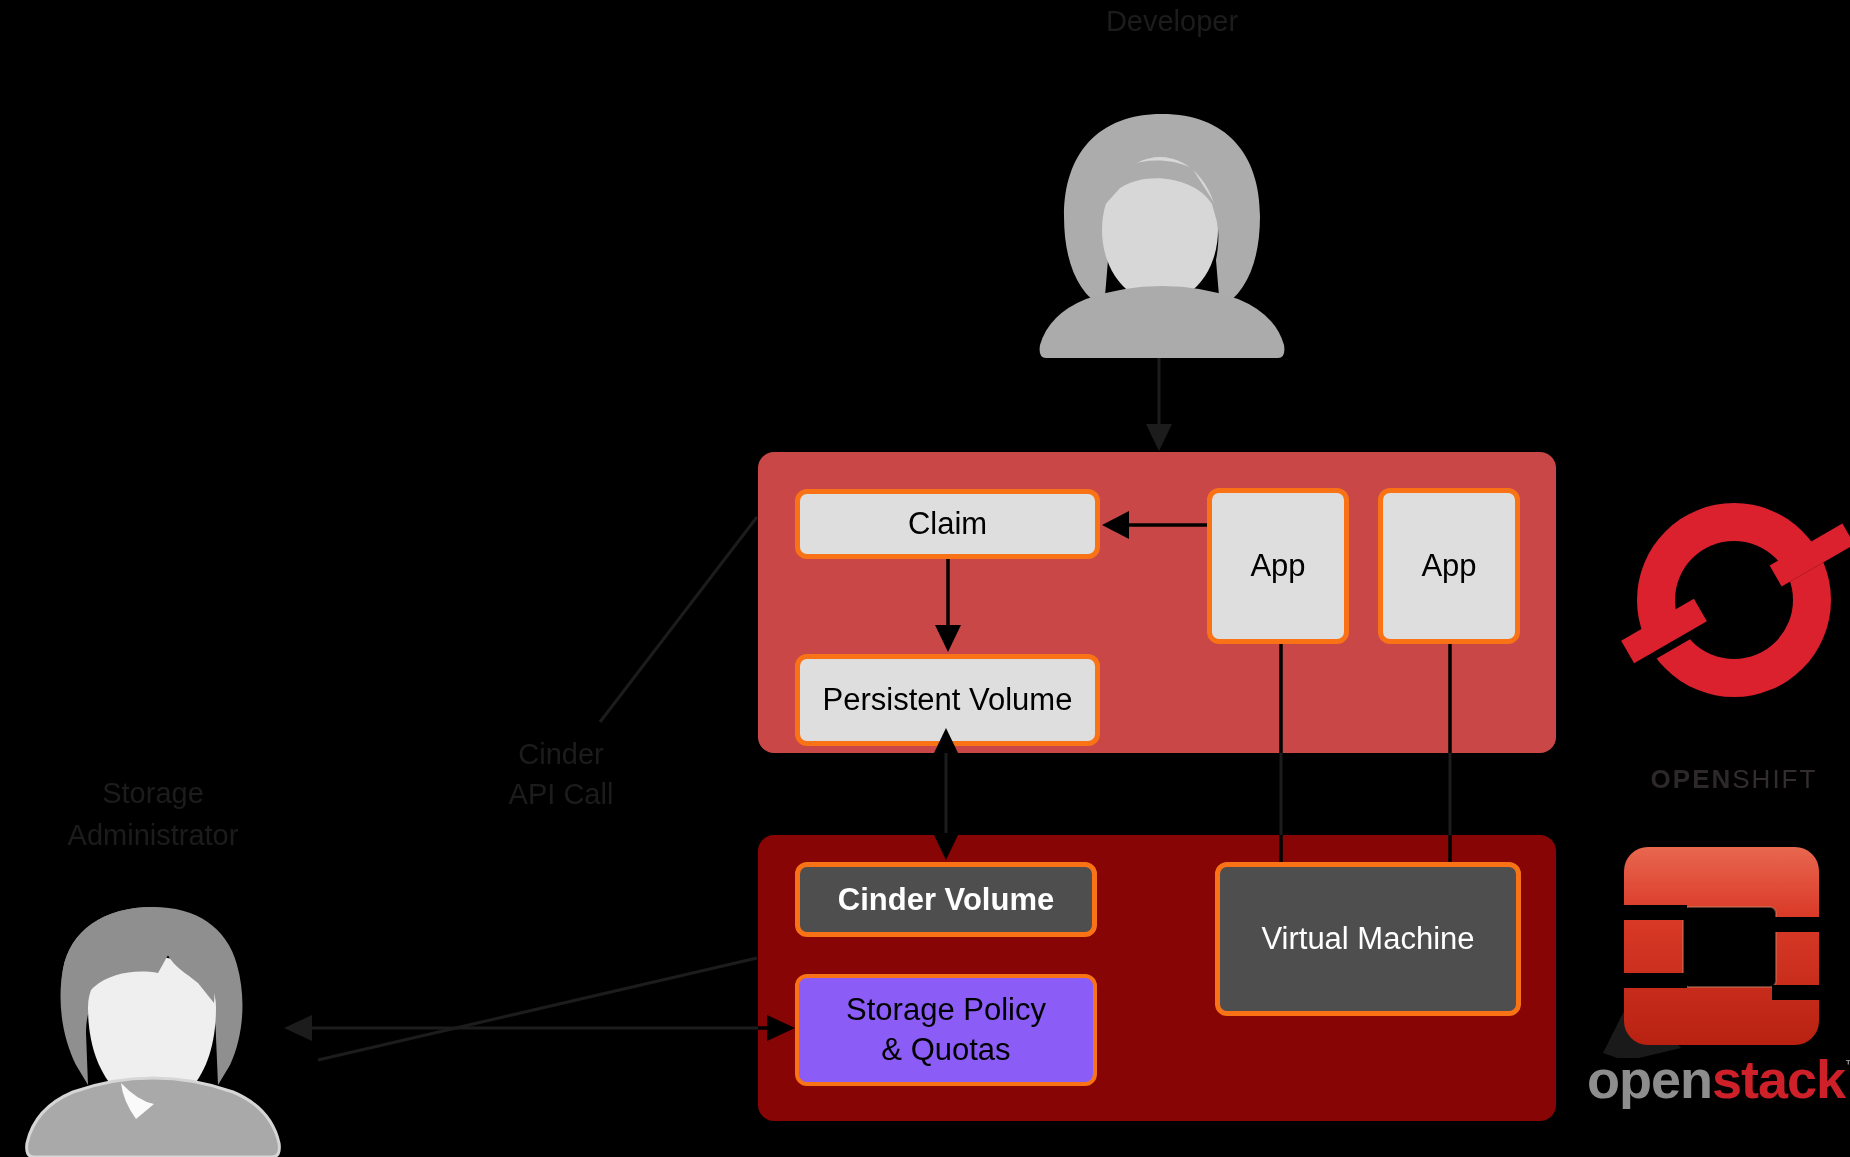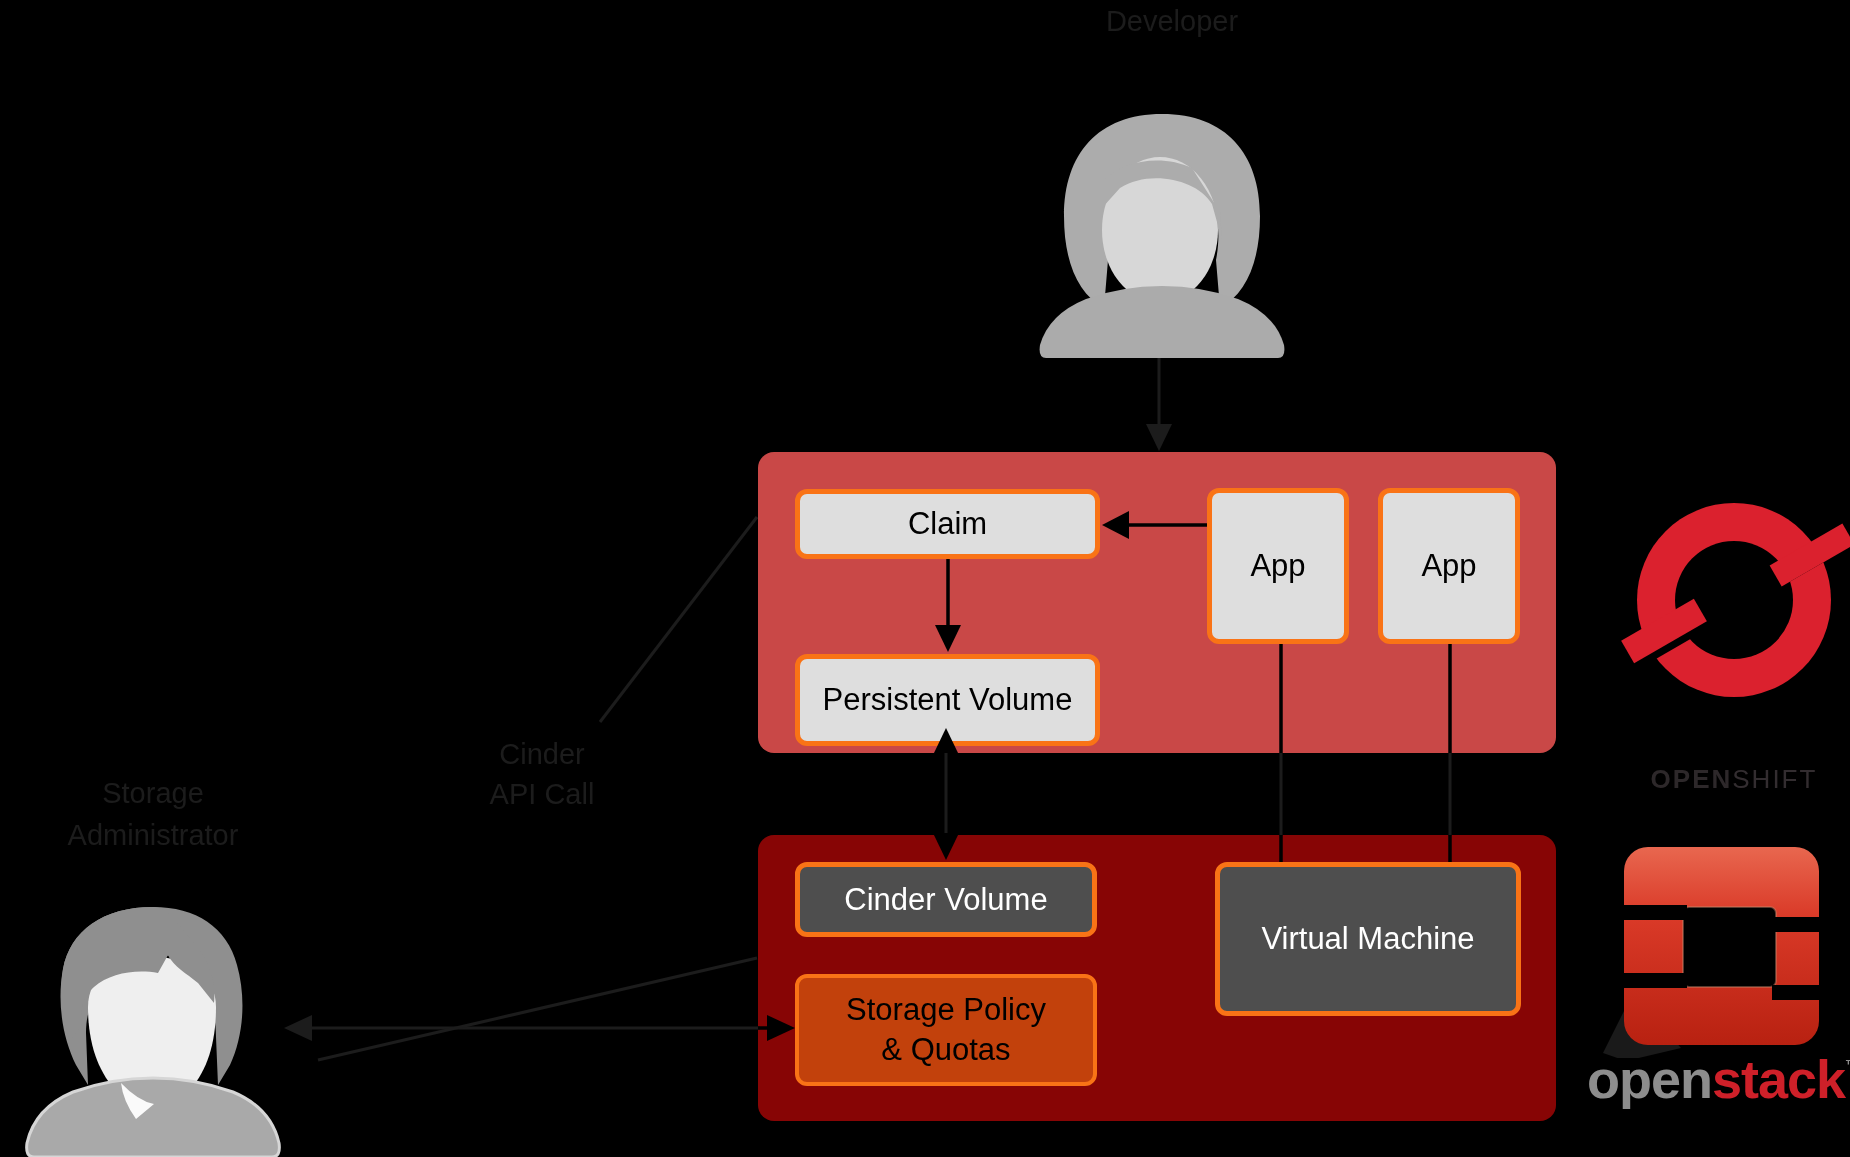--- a/index.html
+++ b/index.html
@@ -18,26 +18,26 @@
   .openshift-box{left:742px;top:452px;width:798px;height:301px;background:#c94847;}
   .openstack-box{left:742px;top:835px;width:798px;height:286px;background:#870505;}
   
   .node{
     position:absolute;border:5px solid #f97316;border-radius:12px;
     display:flex;align-items:center;justify-content:center;text-align:center;
     font-size:31px;color:#000;box-sizing:border-box;
   }
   .node-light{background:#dedede;}
   .node-dark{background:#4e4e4e;color:#fff;}
-  .node-white{background:#c2410c;border-width:4px;font-size:31px;line-height:40px;}
+  .node-white{background:#8b5cf6;border-width:4px;font-size:31px;line-height:40px;}
   .node-claim{left:779px;top:489px;width:305px;height:70px;}
   .node-pv{left:779px;top:654px;width:305px;height:92px;}
   .node-app1{left:1191px;top:488px;width:142px;height:156px;}
   .node-app2{left:1362px;top:488px;width:142px;height:156px;}
-  .node-cinder{left:779px;top:862px;width:302px;height:75px;}
+  .node-cinder{left:779px;top:862px;width:302px;height:75px;font-weight:bold;}
   .node-policy{left:779px;top:974px;width:302px;height:112px;}
   .node-vm{left:1199px;top:862px;width:306px;height:154px;}
   
   .connectors{position:absolute;left:0;top:0;width:1850px;height:1157px;pointer-events:none;z-index:5;}
   
   .openshift-wordmark{
     left:1598px;top:764px;width:240px;text-align:center;font-size:26px;letter-spacing:2px;
     color:#2d282a;white-space:nowrap;
   }
   .openshift-wordmark .w-bold{font-weight:700;}
@@ -55,21 +55,21 @@
 
 <div class="canvas">
 
   <div class="abs faint-label" style="left:1056px;top:0px;width:200px;">Developer</div>
 
   <div class="abs faint-label" style="left:27px;top:772px;width:220px;">
     <div>Storage</div>
     <div>Administrator</div>
   </div>
 
-  <div class="abs faint-label" style="left:426px;top:734px;width:200px;line-height:40px;">
+  <div class="abs faint-label" style="left:445px;top:734px;width:200px;line-height:40px;">
     <div>Cinder</div>
     <div>API Call</div>
   </div>
 
   <svg class="abs" style="left:1020px;top:112px;" width="252" height="246" viewBox="0 0 252 246">
     <path d="M126 2 C62 2 28 42 28 104 C28 150 42 182 68 196 L72 148 C62 96 84 56 126 55 C168 56 190 96 180 148 L184 196 C210 182 224 150 224 104 C224 42 190 2 126 2 Z" fill="#acacac"></path>
     <rect x="102" y="150" width="48" height="44" fill="#e0e0e0"></rect>
     <ellipse cx="124" cy="118" rx="58" ry="73" fill="#d7d7d7"></ellipse>
     <path d="M66 70 C86 48 126 42 156 56 L184 100 L186 128 L176 92 C160 66 112 58 84 76 L66 96 Z" fill="#acacac"></path>
     <path d="M10 246 Q2 246 4 233 Q13 202 50 187 Q86 174 126 174 Q166 174 202 187 Q239 202 248 233 Q250 246 242 246 Z" fill="#ababab"></path>

